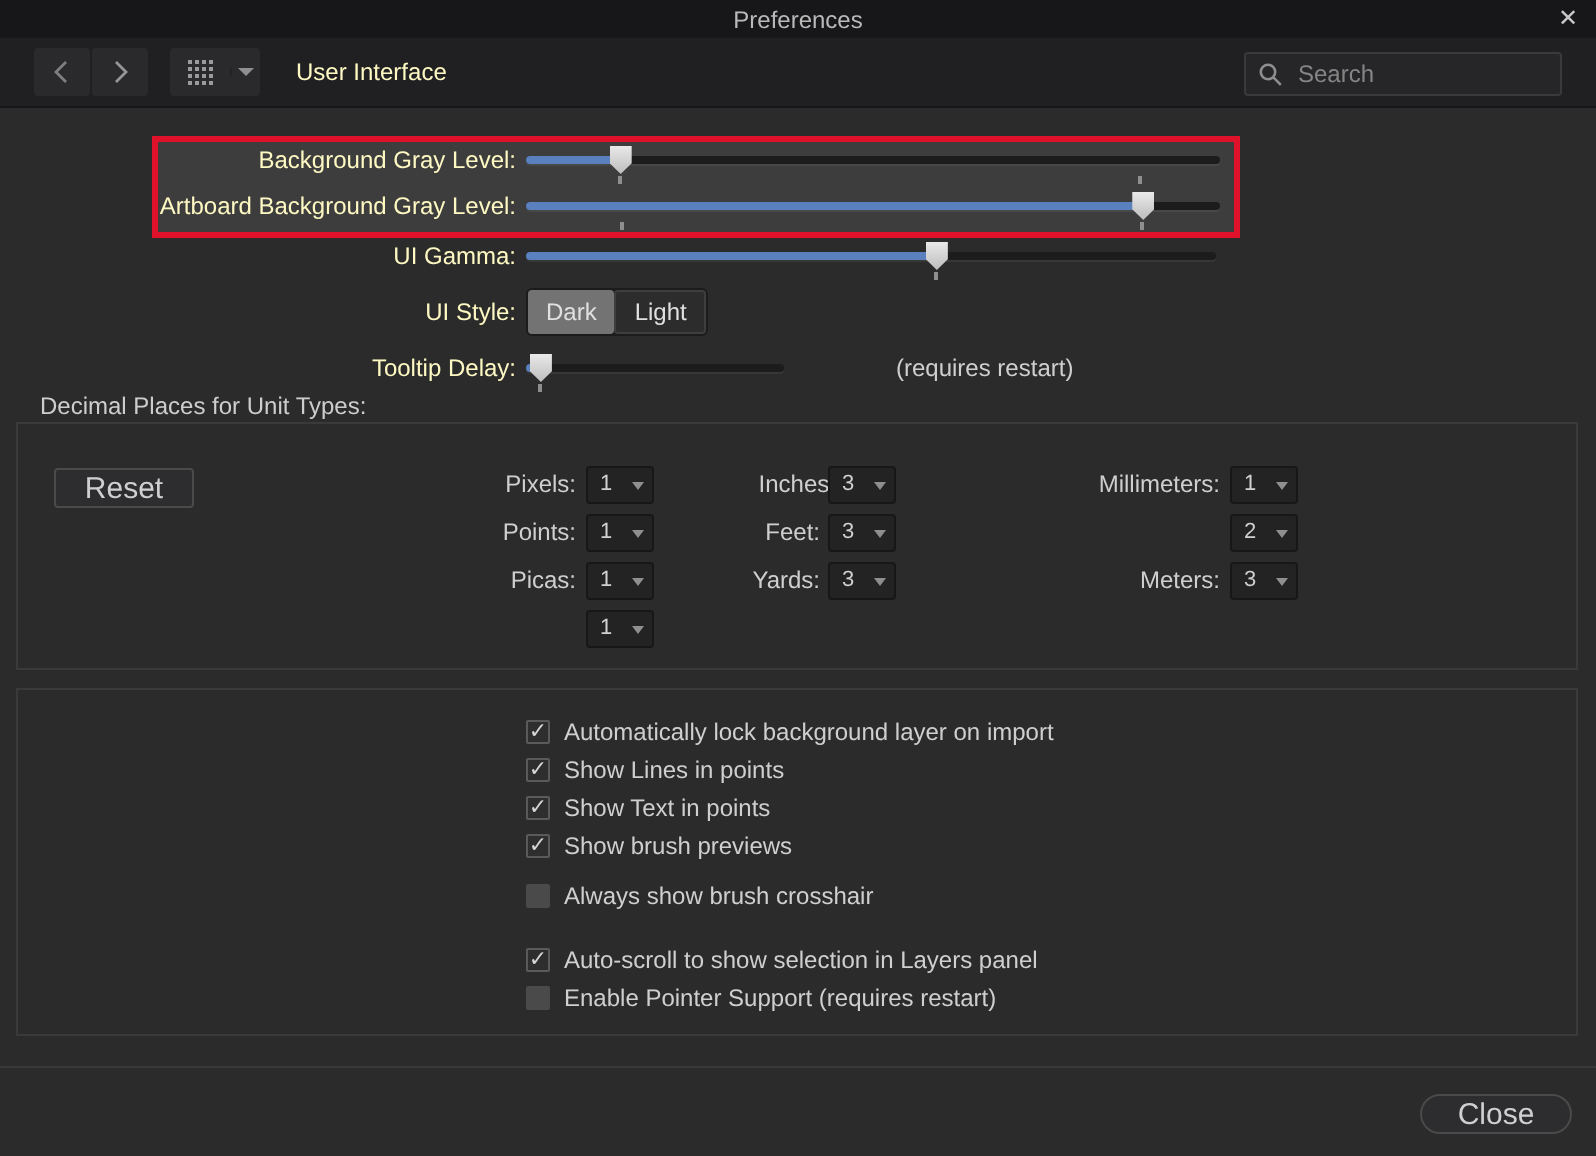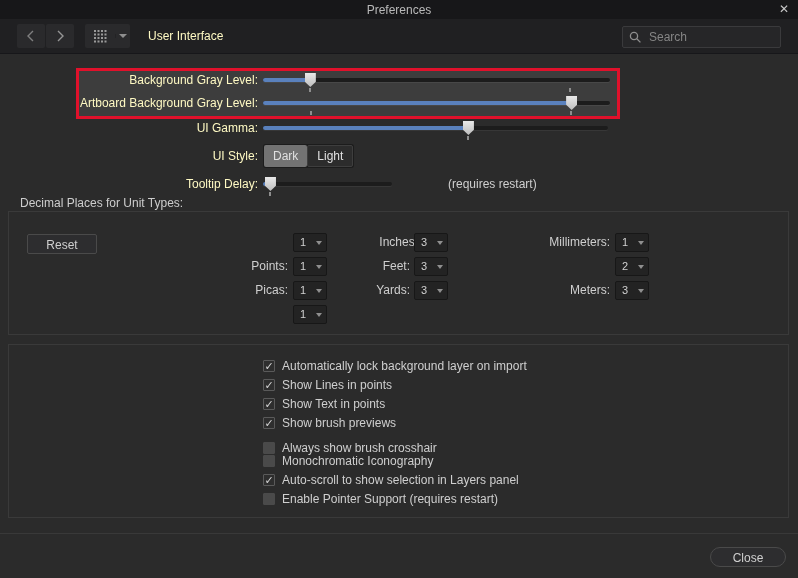--- a/index.html
+++ b/index.html
@@ -39,21 +39,21 @@
   
   .seg-wrap{position:absolute;left:263px;top:144px;height:24px;background:#1c1c1c;border-radius:3px;display:flex;align-items:center;padding:0 1px;}
   .seg{height:22px;line-height:22px;padding:0 9px;color:#e0e0e0;border-radius:2px;background:transparent;}
   .seg.selected{background:#737373;}
   .seg:not(.selected){background:#2c2c2c;border:1px solid #3e3e3e;height:20px;line-height:20px;}
   
   .section-heading{position:absolute;left:20px;top:196px;color:#cdcdcd;}
   .panel{position:absolute;left:8px;width:781px;border:1px solid #3a3a3a;box-sizing:border-box;}
   #panel-units{top:211px;height:124px;}
   #panel-checks{top:344px;height:174px;}
-  .btn{background:#2d2d2f;border:1px solid #4a4a4a;border-radius:2px;color:#cfcfcf;font-family:"Liberation Sans",sans-serif;font-size:12px;text-align:center;}
+  .btn{background:#2d2d2f;border:1px solid #4a4a4a;border-radius:2px;color:#cfcfcf;font-family:"Liberation Sans",sans-serif;font-size:15px;text-align:center;}
   #reset-btn{position:absolute;left:27px;top:234px;width:70px;height:20px;line-height:18px;box-sizing:border-box;}
   .unit-label{position:absolute;height:19px;line-height:19px;text-align:right;color:#cfcfcf;}
   .dropdown{position:absolute;width:34px;height:19px;background:#232323;border:1px solid #171717;border-radius:2px;box-sizing:border-box;}
   .dropdown .val{position:absolute;left:6px;top:0;line-height:17px;font-size:11px;color:#d0d0d0;}
   .dropdown .tri-down{position:absolute;right:4px;top:7px;border-left-width:3.5px;border-right-width:3.5px;border-top-width:4px;}
   
   .cb-row{position:absolute;left:263px;height:14px;display:flex;align-items:center;}
   .cb-box{width:12px;height:12px;background:#4a4a4a;border:1px solid #4a4a4a;border-radius:1px;box-sizing:border-box;font-size:11px;line-height:10px;text-align:center;color:#d6d6d6;}
   .cb-row.checked .cb-box{background:#2e2e2e;border:1px solid #5a5a5a;}
   .cb-label{margin-left:7px;color:#cfcfcf;line-height:14px;}
@@ -173,20 +173,21 @@
           <div class="tick" style="left: 5.4%;"></div>
         </div>
     </div>
     <div class="note">(requires restart)</div>
   </div>
 
   <div class="section-heading">Decimal Places for Unit Types:</div>
   <div class="panel" id="panel-units"></div>
   <button class="btn" id="reset-btn">Reset</button>
 
+  <div class="unit-label" style="left:160px;top:233px;width:128px;">Pixels:</div>
   <div class="dropdown" style="left:293px;top:233px;">
       <span class="val">1</span>
       <span class="tri-down"></span>
     </div>
   <div class="unit-label" style="left:160px;top:257px;width:128px;">Points:</div>
   <div class="dropdown" style="left:293px;top:257px;">
       <span class="val">1</span>
       <span class="tri-down"></span>
     </div>
   <div class="unit-label" style="left:160px;top:281px;width:128px;">Picas:</div>
@@ -244,24 +245,20 @@
       <span class="cb-label">Show Text in points</span>
     </div>
   <div class="cb-row checked" style="top:416px;">
       <span class="cb-box">✓</span>
       <span class="cb-label">Show brush previews</span>
     </div>
   <div class="cb-row" style="top:441px;justify-content:center;">
       <span class="cb-box"></span>
       <span class="cb-label">Always show brush crosshair</span>
     </div>
-  <div class="cb-row" style="top:454px;">
-      <span class="cb-box"></span>
-      <span class="cb-label">Monochromatic Iconography</span>
-    </div>
   <div class="cb-row checked" style="top:473px;">
       <span class="cb-box">✓</span>
       <span class="cb-label">Auto-scroll to show selection in Layers panel</span>
     </div>
   <div class="cb-row" style="top:492px;">
       <span class="cb-box"></span>
       <span class="cb-label">Enable Pointer Support (requires restart)</span>
     </div>
 
   <div class="footer-divider"></div>

